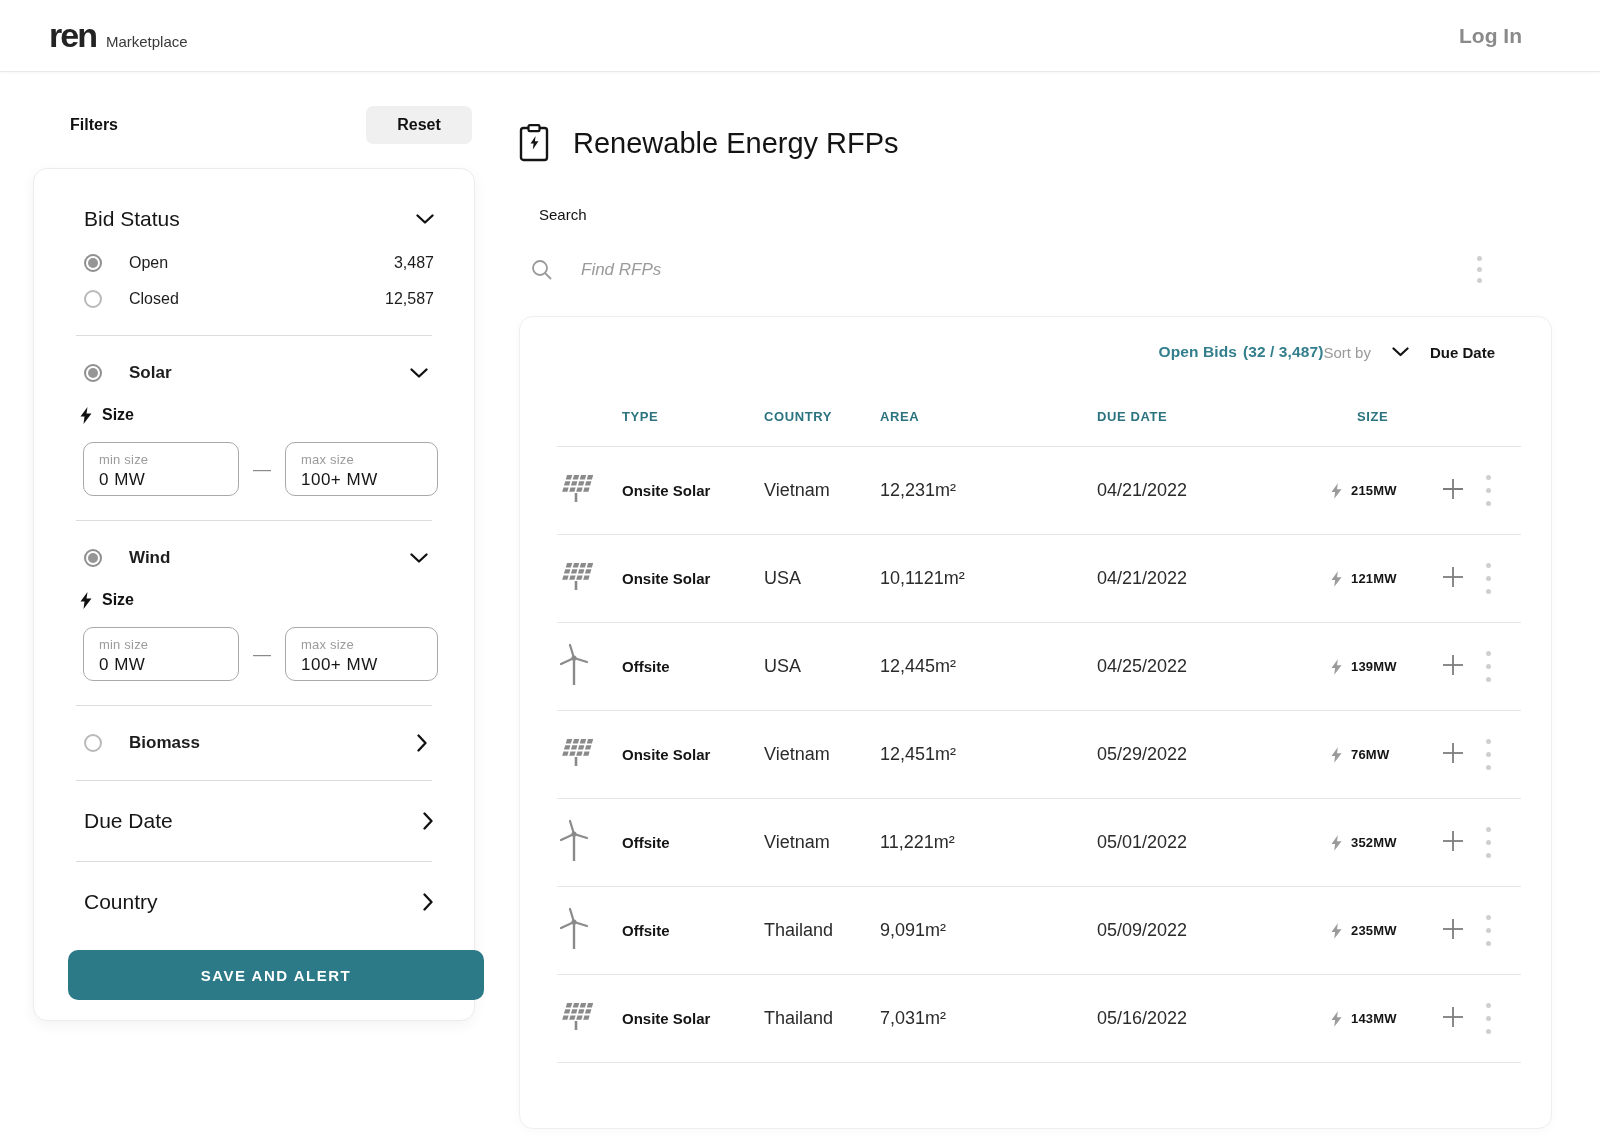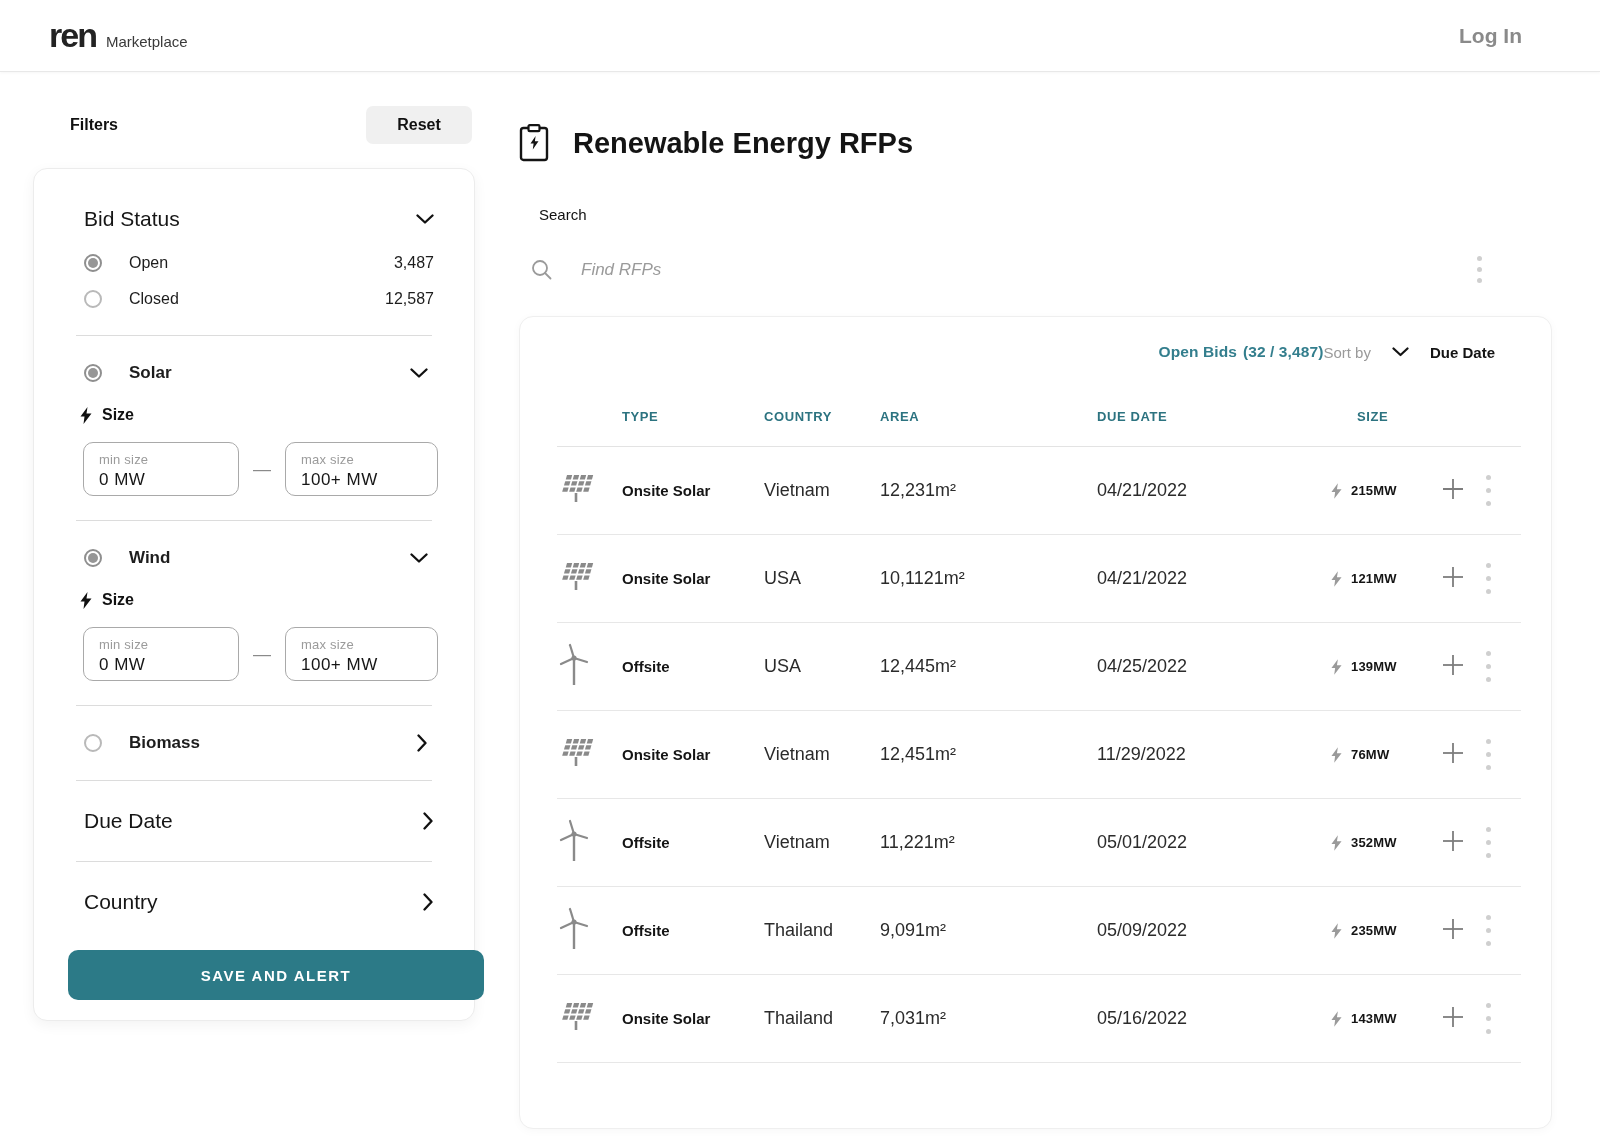--- a/index.html
+++ b/index.html
@@ -51,21 +51,21 @@
   .range-dash { flex:1; text-align:center; color:#8a8a8a; font-size:18px; }
   .save-btn { display:block; width:416px; height:50px; margin:26px auto 0; border:none;
     background:#2C7A87; color:#fff; border-radius:10px; font-size:15px; font-weight:700;
     letter-spacing:1.5px; font-family:inherit; cursor:pointer; }
 
   .chev { flex:none; }
 
   
   .main { width:1033px; margin:52px 0 0 44px; flex:none; }
   .page-title-row { display:flex; align-items:center; gap:24px; padding-left:0; }
-  .page-title { font-size:29px; font-weight:700; color:#141414; }
+  .page-title { font-size:29px; font-weight:400; color:#141414; }
   .search-label { font-size:15px; font-weight:400; margin:44px 0 0 20px; color:#111; }
   .search-row { display:flex; align-items:center; margin:28px 0 0 12px; position:relative; height:38px; }
   .search-input { border:none; outline:none; font-family:inherit; font-style:italic;
     font-size:17px; color:#454545; margin-left:28px; width:600px; background:transparent; }
   .search-input::placeholder { color:#9a9a9a; }
   .search-kebab { position:absolute; right:68px; top:3px; }
   .kebab { display:flex; flex-direction:column; gap:6px; cursor:pointer; padding:2px; }
   .kebab i { width:5px; height:5px; border-radius:50%; background:#cfcfcf; display:block; }
 
   .results-card { margin-top:27px; background:#fff; border:1px solid #efefef;
@@ -426,21 +426,21 @@
                     <rect x="14" y="12.4" width="5.2" height="4.4"></rect>
                     <rect x="21" y="12.4" width="5.2" height="4.4"></rect>
         </g>
         <line x1="19" y1="22" x2="19" y2="31" stroke="#8a8a8a" stroke-width="2.6"></line>
       </svg>
       
     </span>
     <span class="col-type cell-type">Onsite Solar</span>
     <span class="col-country cell-country">Vietnam</span>
     <span class="col-area cell-area">12,451m²</span>
-    <span class="col-due cell-due">11/29/2022</span>
+    <span class="col-due cell-due">05/29/2022</span>
     <span class="col-size">
       <svg width="11" height="16" viewBox="0 0 12 17">
                   <path d="M7.5 0 L0.5 9.5 H4.5 L3.5 17 L11.5 6.5 H6.5 Z" fill="#9a9a9a"></path>
                 </svg>
       <span class="size-val cell-size">76MW</span>
     </span>
     <span class="col-plus">
       <button class="plus-btn">
         <svg width="22" height="22" viewBox="0 0 22 22">
           <line x1="11" y1="1" x2="11" y2="21" stroke="#7d7d7d" stroke-width="1.8"></line>

